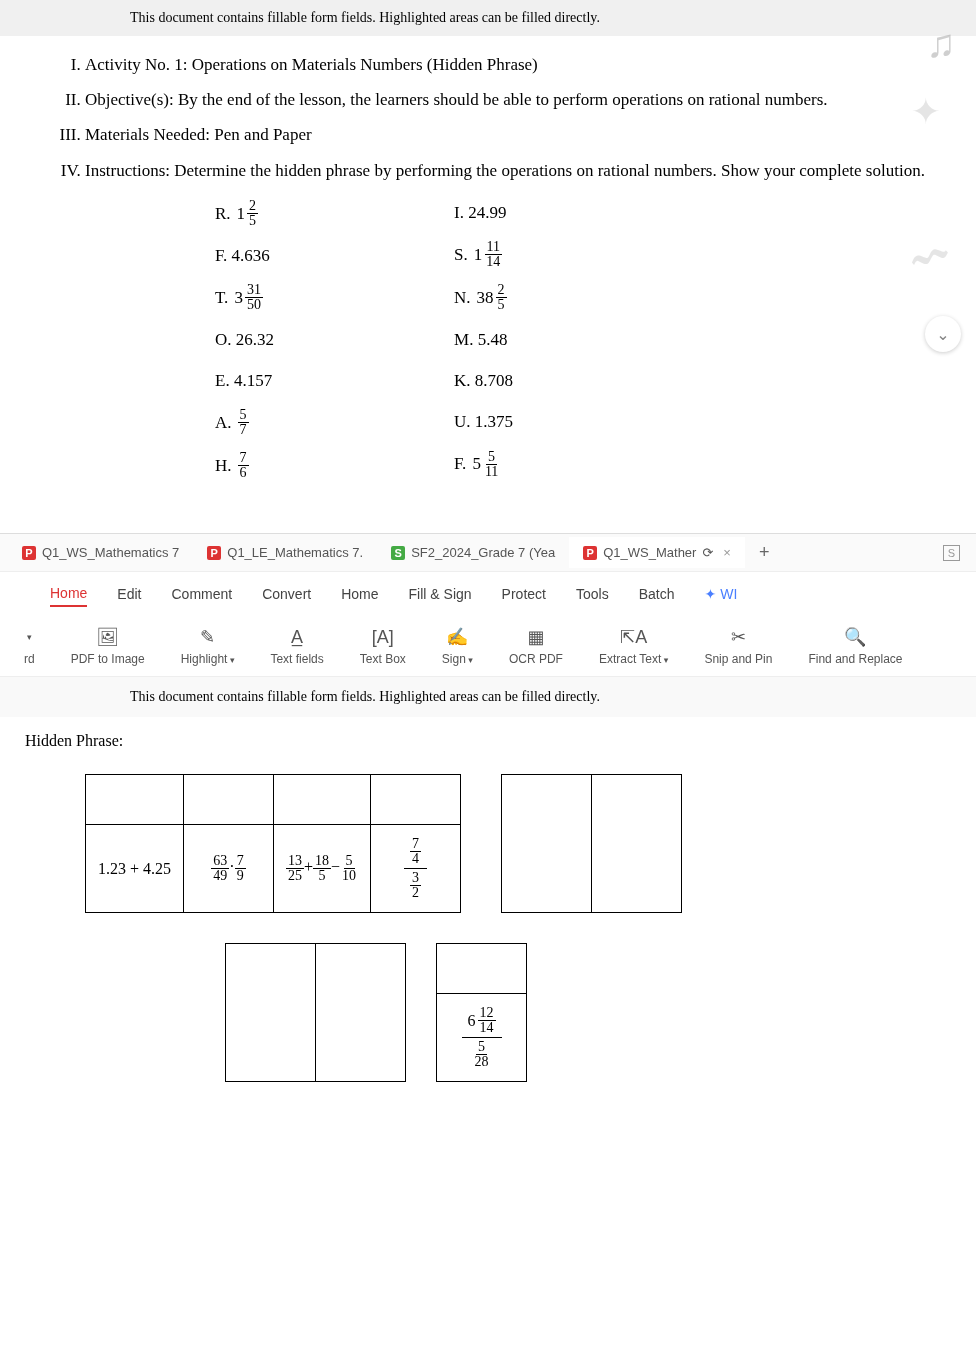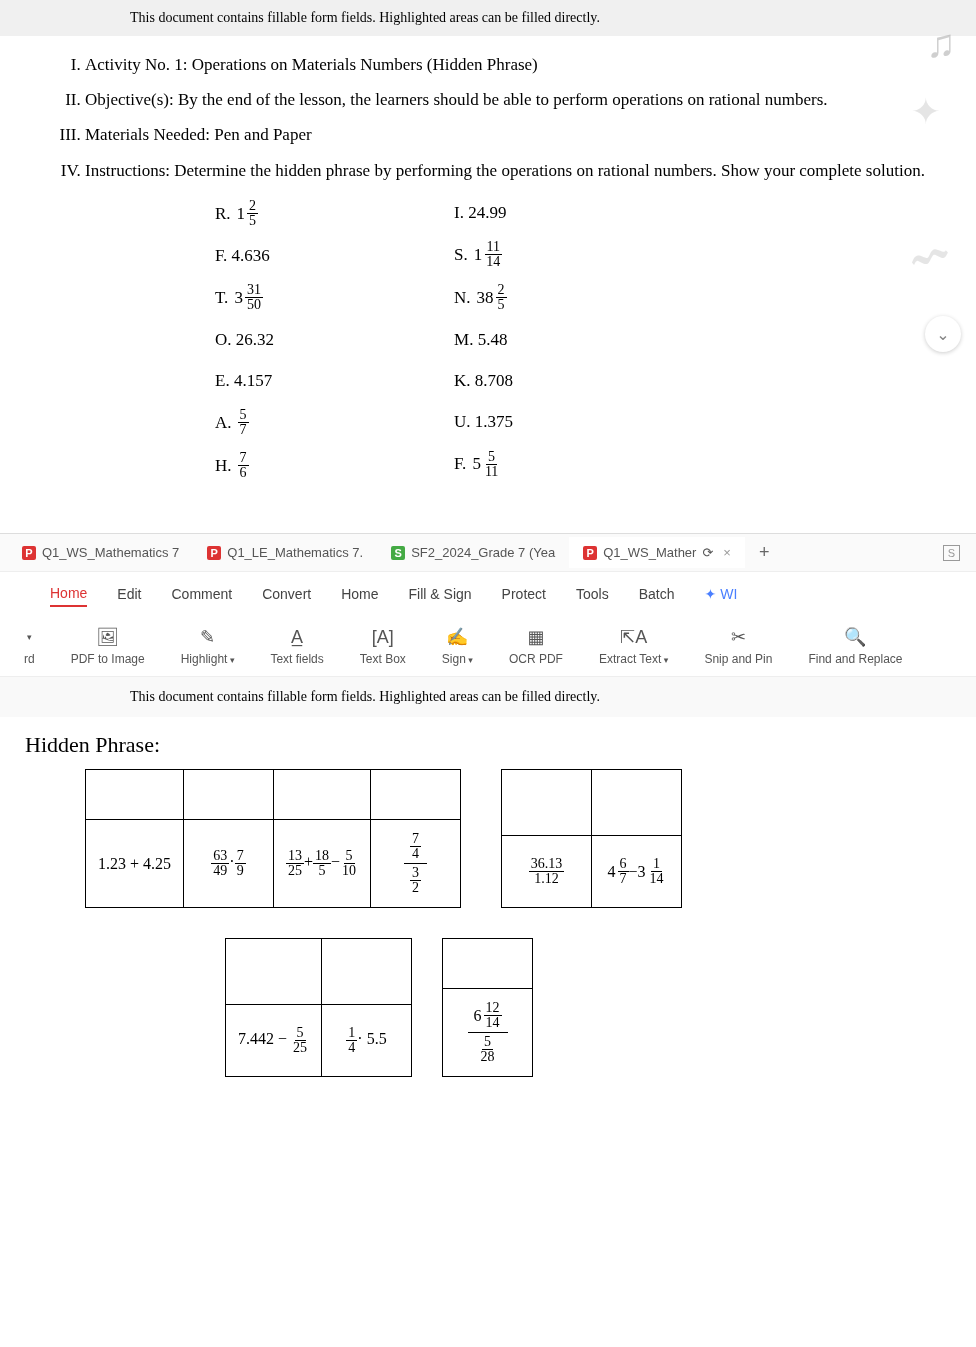--- a/index.html
+++ b/index.html
@@ -33,21 +33,21 @@
 .menu{display:flex;align-items:center;padding:6px 50px;gap:30px;font-family:-apple-system,Segoe UI,sans-serif;font-size:14px;color:#444}
 .menu span{cursor:pointer;padding:4px 0}
 .menu .act{color:#d33;border-bottom:2px solid #d33}
 .menu .wps{color:#4a7fff;display:flex;align-items:center;gap:4px}
 .toolbar{display:flex;align-items:center;padding:10px 10px;gap:8px;font-family:-apple-system,Segoe UI,sans-serif;font-size:12px;color:#555;border-bottom:1px solid #eee}
 .tool{display:flex;flex-direction:column;align-items:center;gap:4px;padding:0 14px;cursor:pointer}
 .tool .ic{font-size:18px;height:22px;display:flex;align-items:center}
 .tool .drop::after{content:' ▾';font-size:9px}
 .banner2{background:#f9f9f9;padding:12px 20px 12px 130px;font-size:14px}
 .hidden-section{padding:15px 25px}
-.hlabel{font-size:22px;margin-bottom:11px}
+.hlabel{font-size:16px;margin-bottom:24px}
 .tables{display:flex;gap:40px;margin-left:60px;margin-bottom:30px}
 table{border-collapse:collapse}
 td{border:1px solid #000;padding:10px 12px;text-align:center;vertical-align:middle;font-size:16px;min-width:90px;height:55px}
 td.blank{height:50px}
 .tables2{display:flex;gap:30px;margin-left:200px}
 .bigfrac{display:inline-flex;flex-direction:column;align-items:center;line-height:1.1}
 .bigfrac .bn{border-bottom:1px solid #000;padding:2px 6px}
 .bigfrac .bd{padding:2px 6px}
 </style>
 </head>
@@ -277,60 +277,31 @@
               </span></td>
       </tr>
     </tbody>
       </table>
     <table>
       <tbody>
           <tr>
             <td class="blank"></td>
             <td class="blank"></td>
           </tr>
-      <tr>
-        <td><span class="frac">
-                <span class="n">36.13</span>
-                <span class="d">1.12</span>
-              </span></td>
-        <td><span class="mixed">
-                <span>4</span>
-                <span class="frac">
-                  <span class="n">6</span>
-                  <span class="d">7</span>
-                </span>
-              </span><span>−</span><span class="mixed">
-                <span>3</span>
-                <span class="frac">
-                  <span class="n">1</span>
-                  <span class="d">14</span>
-                </span>
-              </span></td>
-      </tr>
     </tbody>
       </table>
   </div>
 
   <div class="tables2">
     <table>
       <tbody>
           <tr>
             <td class="blank"></td>
             <td class="blank"></td>
           </tr>
-      <tr>
-        <td><span>7.442</span> <span>−</span> <span class="frac">
-                <span class="n">5</span>
-                <span class="d">25</span>
-              </span></td>
-        <td><span class="frac">
-                <span class="n">1</span>
-                <span class="d">4</span>
-              </span><span>·</span> <span>5.5</span></td>
-      </tr>
     </tbody>
       </table>
     <table>
       <tbody>
           <tr>
             <td class="blank"></td>
           </tr>
       <tr>
         <td><span class="bigfrac">
                 <span class="bn"><span class="mixed">

